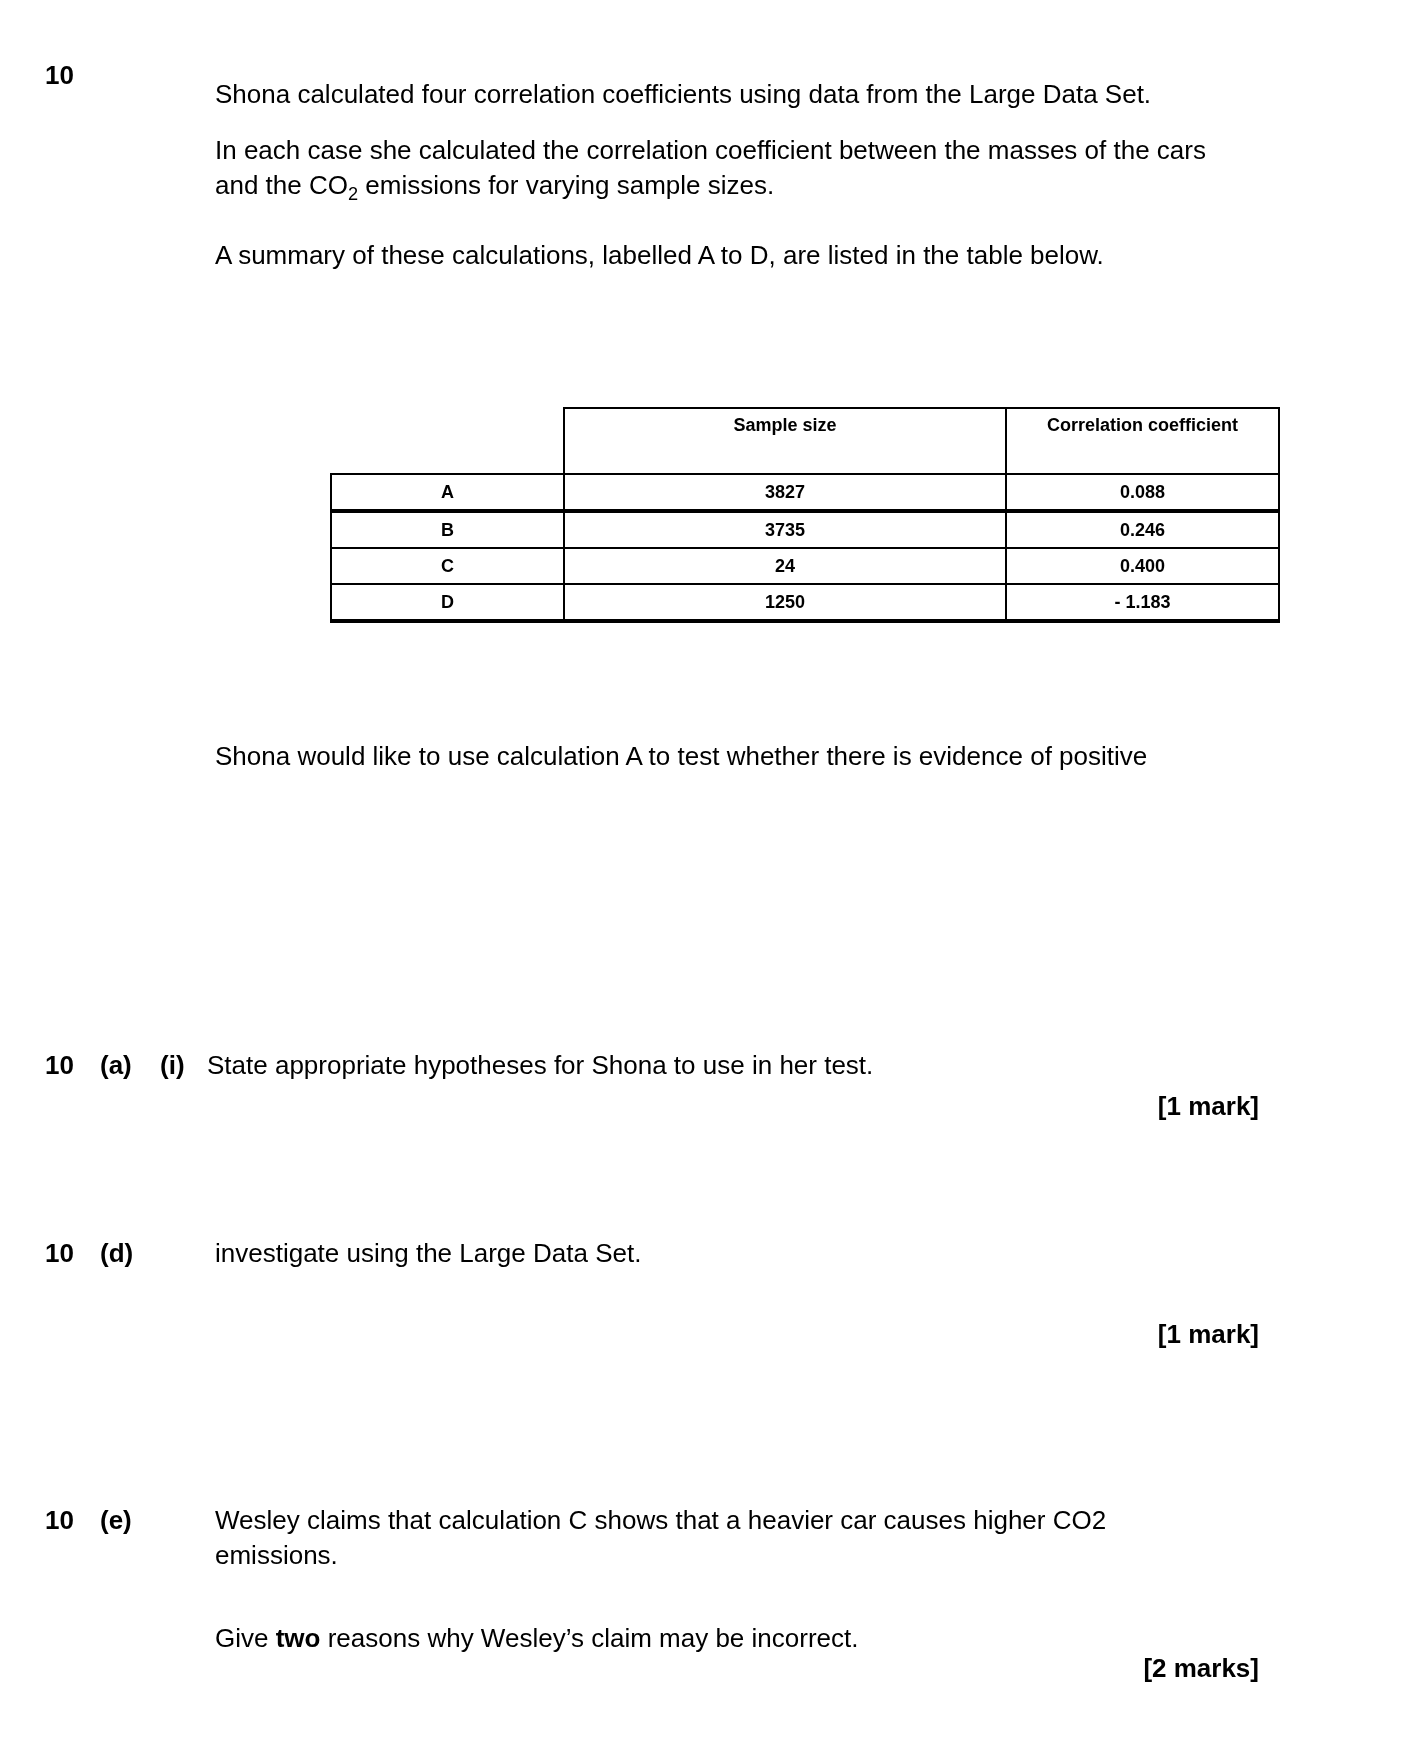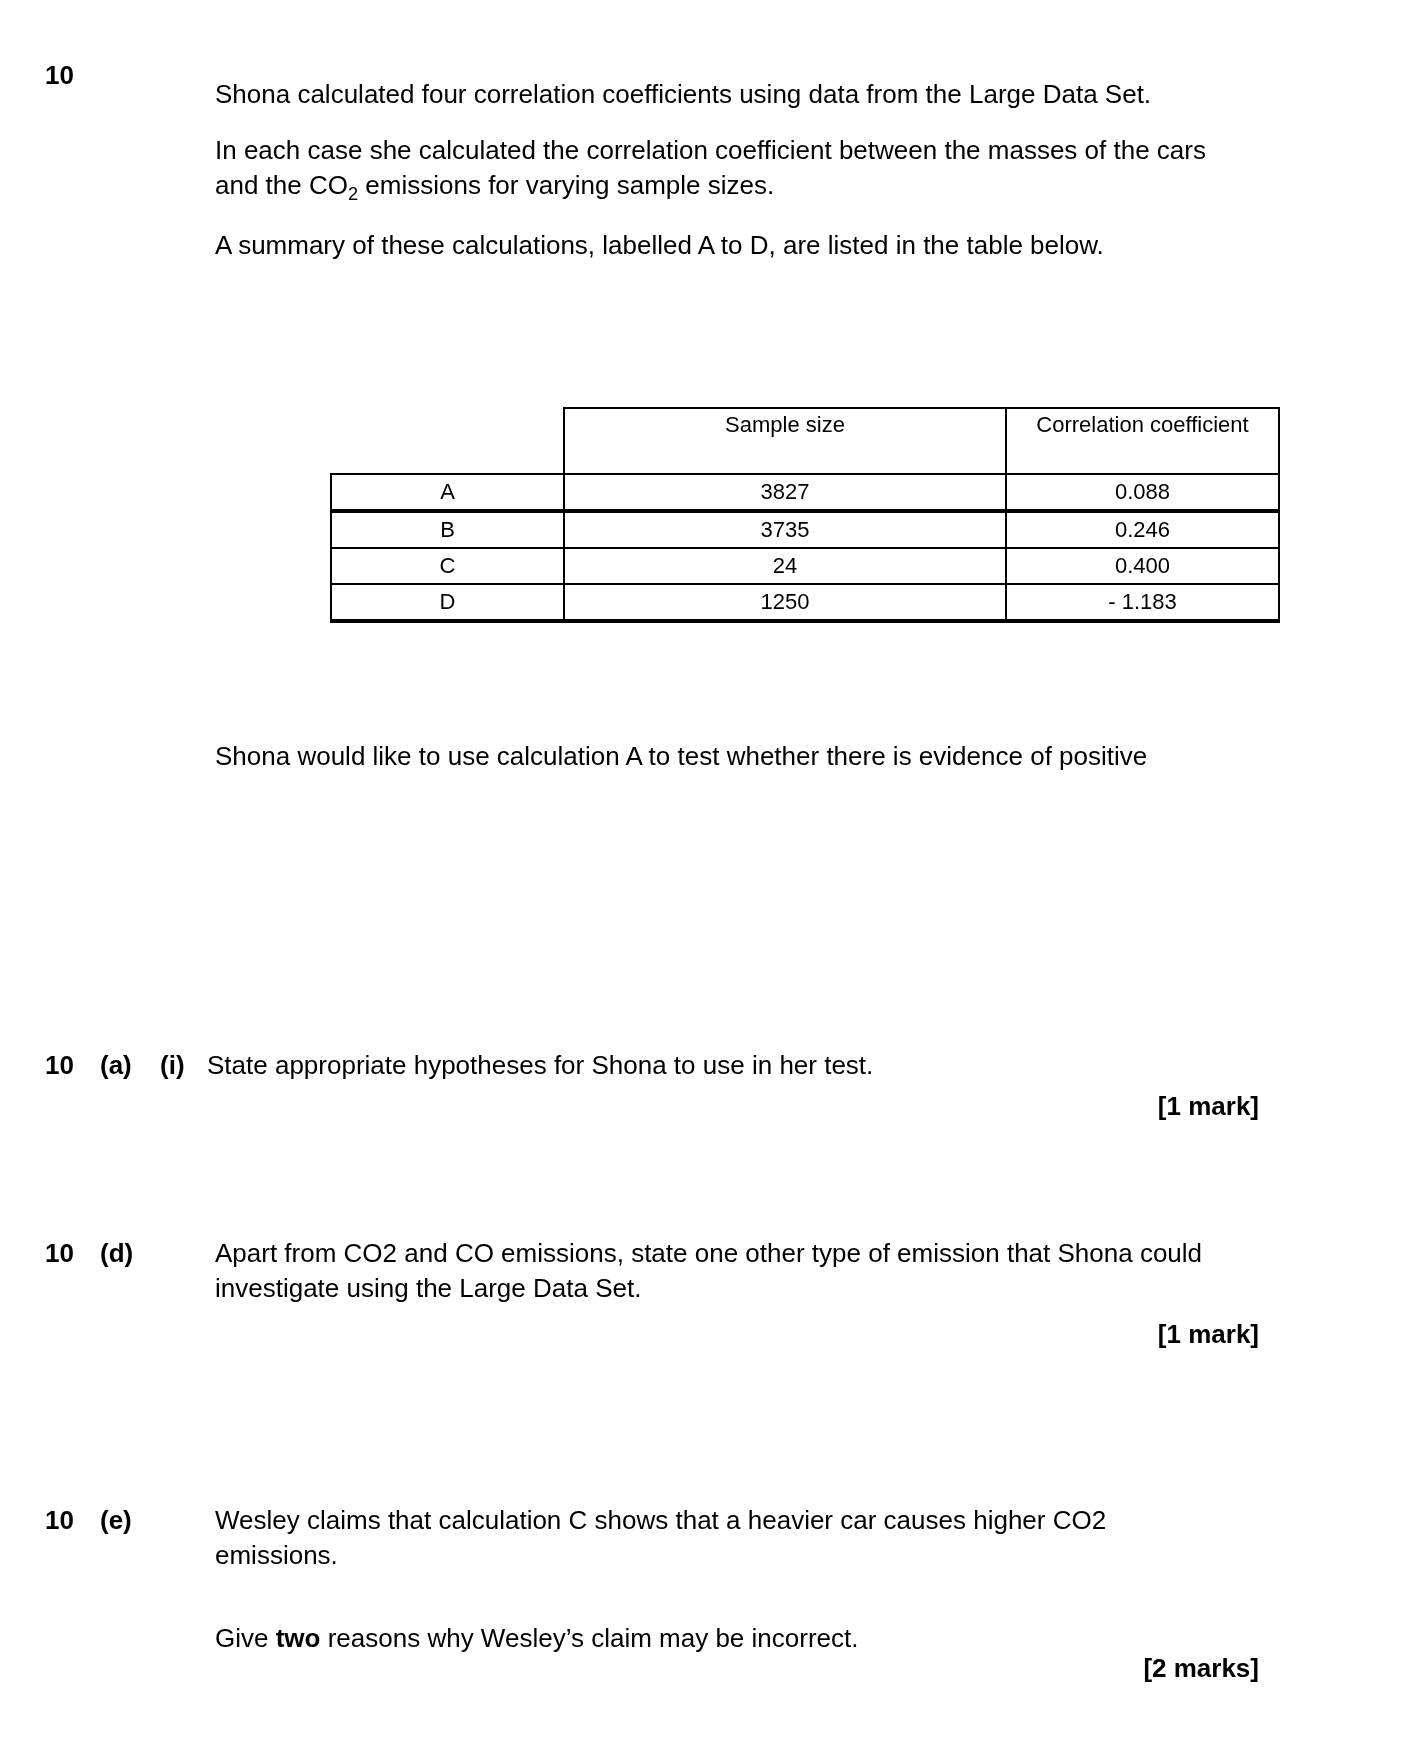--- a/index.html
+++ b/index.html
@@ -21,22 +21,23 @@
   .marks{position:absolute;right:155px;font-weight:bold;white-space:nowrap;line-height:35px;}
   sub{font-size:0.7em;}
 
   table.summary{
     position:absolute;
     left:330px;
     top:407px;
     width:948px;
     border-collapse:collapse;
     table-layout:fixed;
-    font-size:22px;
+    font-size:18px;
     color:#000;
+    font-weight:bold;
   }
   table.summary td{
     text-align:center;
     padding:0;
   }
   td.hc-empty{border:none;}
   td.hc{
     border-top:2px solid #000;
     border-left:2px solid #000;
     border-right:2px solid #000;
@@ -59,21 +60,21 @@
 <div class="page">
 
   <div class="abs qnum" style="top:58px;">10</div>
   <div class="abs" style="left:215px;top:58px;margin-top:19px;">Shona calculated four correlation coefficients using data from the Large Data Set.</div>
 
   <div class="abs" style="left:215px;top:133px;">
     <div>In each case she calculated the correlation coefficient between the masses of the cars</div>
     <div><span>and the CO</span><sub>2</sub><span> emissions for varying sample sizes.</span></div>
   </div>
 
-  <div class="abs" style="left:215px;top:228px;">A summary of these calculations, labelled A to D, are listed in the table below.</div>
+  <div class="abs" style="left:215px;top:238px;">A summary of these calculations, labelled A to D, are listed in the table below.</div>
 
   <table class="summary">
     <colgroup>
       <col style="width:233px">
       <col style="width:442px">
       <col style="width:273px">
     </colgroup>
     <tbody>
         <tr>
       <td class="hc-empty"></td>
@@ -113,21 +114,20 @@
     <span class="qpart abs" style="top:1048px;">(a)</span>
     <span class="qsub abs" style="top:1048px;">(i)</span>
     <span class="abs" style="left:207px;top:1048px;">State appropriate hypotheses for Shona to use in her test.</span>
     <div class="marks" style="top:1089px;">[1 mark]</div>
   </div>
 
   <div>
     <span class="qnum abs" style="top:1236px;">10</span>
     <span class="qpart abs" style="top:1236px;">(d)</span>
     <div class="abs" style="left:215px;top:1236px;">
-      <div>Apart from CO2 and CO emissions, state one other type of emission that Shona could</div>
       <div>investigate using the Large Data Set.</div>
     </div>
     <div class="marks" style="top:1317px;">[1 mark]</div>
   </div>
 
   <div>
     <span class="qnum abs" style="top:1503px;">10</span>
     <span class="qpart abs" style="top:1503px;">(e)</span>
     <div class="abs" style="left:215px;top:1503px;">
       <div>Wesley claims that calculation C shows that a heavier car causes higher CO2</div>

